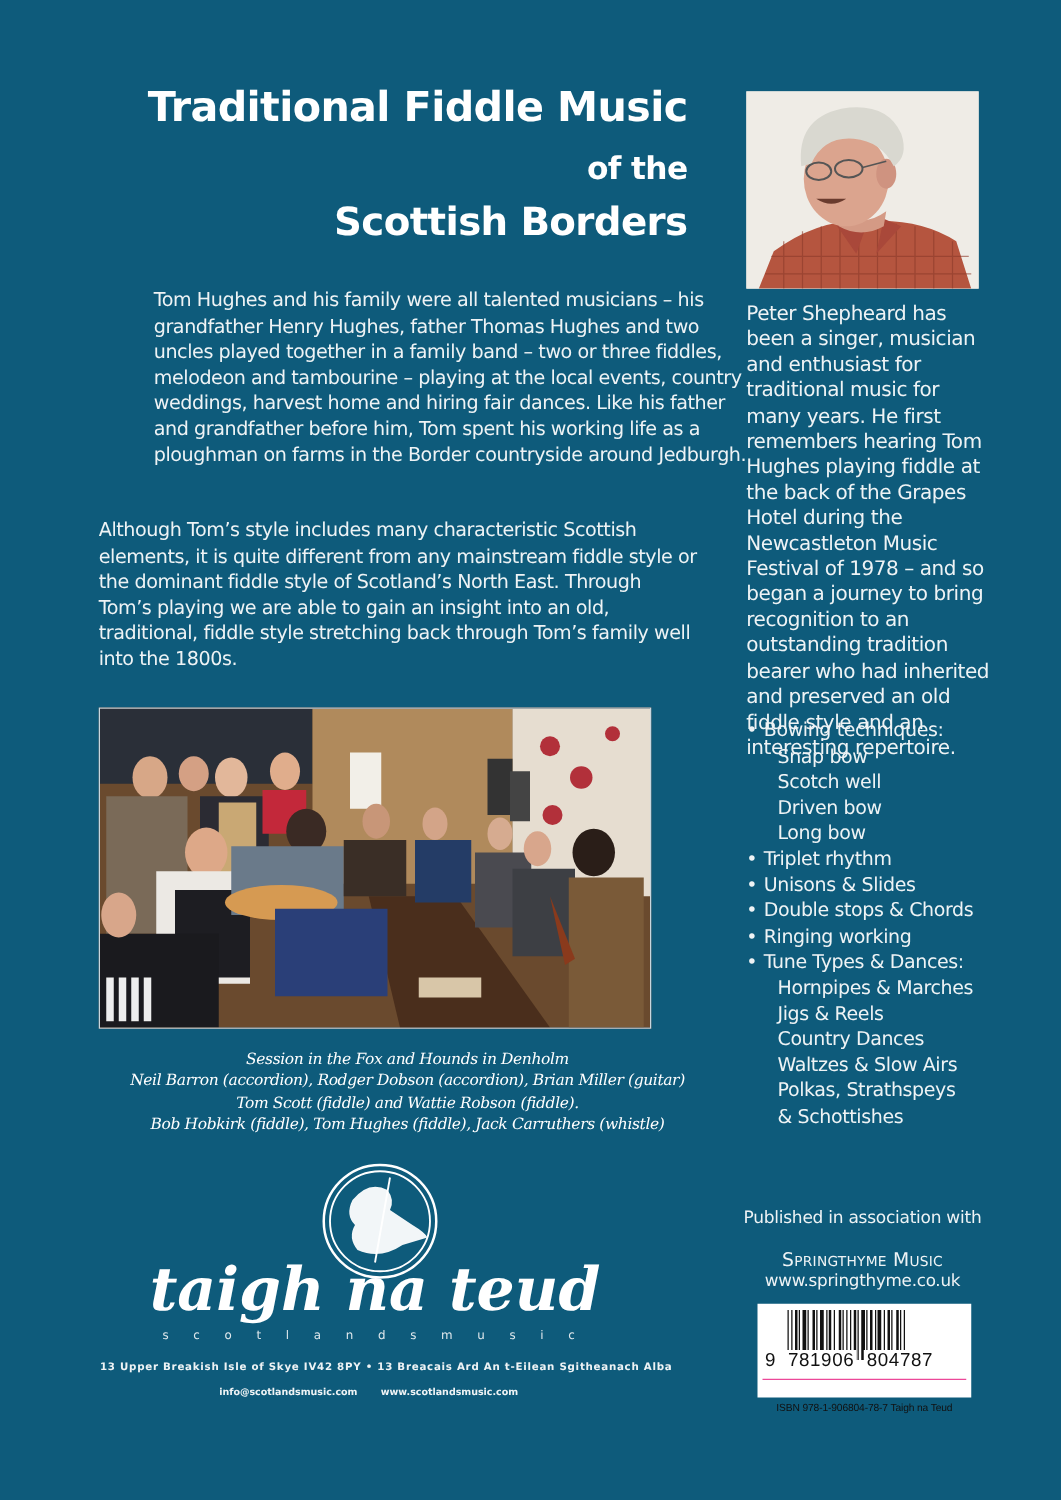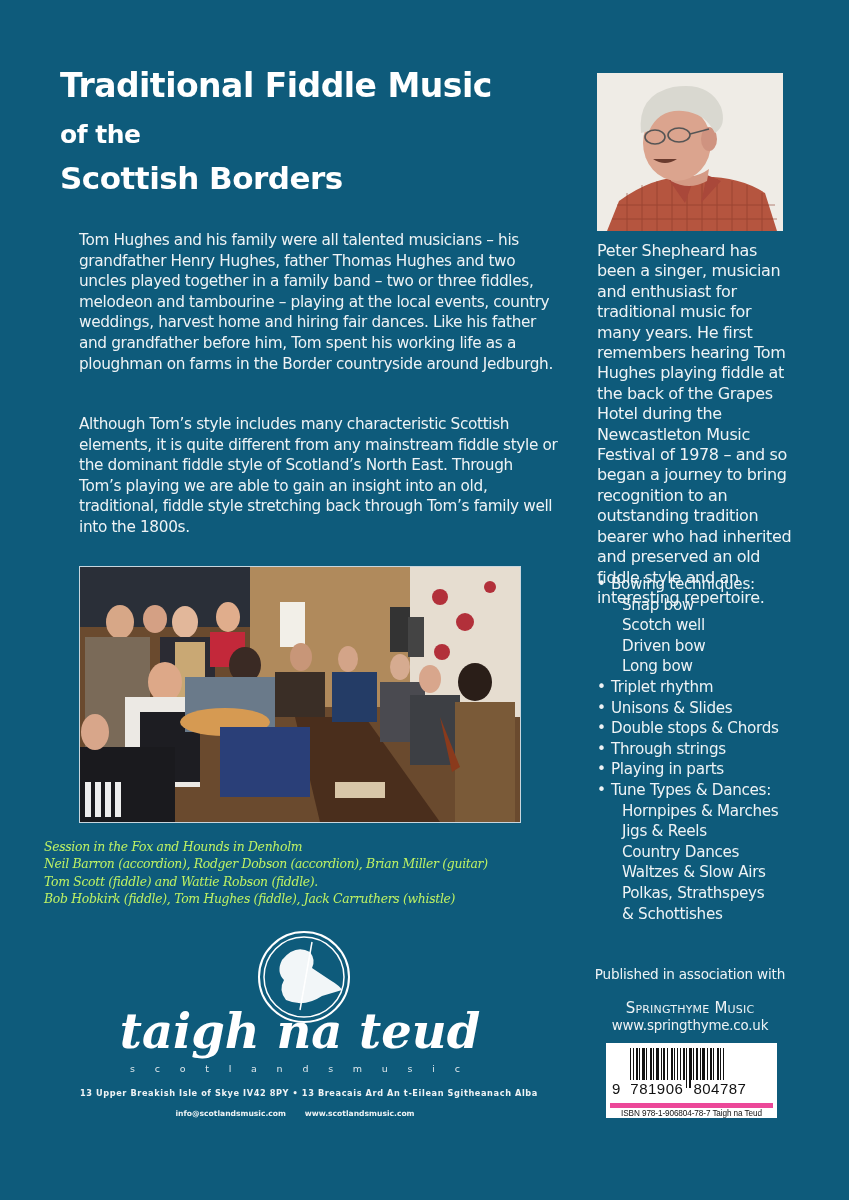--- a/index.html
+++ b/index.html
@@ -5,55 +5,55 @@
   html, body { margin: 0; padding: 0; }
   body {
     width: 849px; height: 1200px;
     background: #0e5b7b;
     color: #eef3f5;
     position: relative;
     overflow: hidden;
     font-family: "DejaVu Sans", sans-serif;
   }
   .title {
-    position: absolute; left: 60px; width: 490px; text-align: left;
+    position: absolute; left: 60px; width: 490px; text-align: right;
     font-family: "DejaVu Sans", sans-serif; font-weight: bold; color: #fff;
     letter-spacing: -0.5px;
   }
   .t1 { top: 66px; font-size: 33px; }
   .t2 { top: 120px; font-size: 25px; }
   .t3 { top: 160px; font-size: 31px; }
 
   .body-text {
     position: absolute; left: 79px; width: 480px;
     font-size: 15.3px; line-height: 20.6px; color: #eef3f5;
     font-family: "DejaVu Sans", sans-serif;
     letter-spacing: -0.35px;
   }
-  .p1 { top: 230px; }
+  .p1 { top: 230px; margin-left: 44px; }
   .p2 { top: 414px; }
 
   .portrait {
     position: absolute; left: 597px; top: 73px; width: 186px; height: 158px;
     background: #efede8; overflow: hidden;
   }
   .bio {
     position: absolute; left: 597px; top: 241px; width: 200px;
     font-size: 16px; line-height: 20.4px; color: #eef3f5;
     letter-spacing: -0.35px;
   }
 
   .photo {
     position: absolute; left: 79px; top: 566px; width: 440px; height: 255px;
     border: 1px solid #c8d6de; overflow: hidden; background: #3a2a1e;
   }
   .caption {
-    position: absolute; left: 44px; top: 838px; width: 500px; 
+    position: absolute; left: 76px; top: 838px; width: 500px; text-align: center;
     font-family: "DejaVu Serif", serif; font-style: italic;
-    font-size: 12.4px; line-height: 17.4px; color: #bef264; letter-spacing: -0.3px;
+    font-size: 12.4px; line-height: 17.4px; color: #ffffff; letter-spacing: -0.3px;
   }
 
   .features {
     position: absolute; left: 597px; top: 574px; width: 230px;
     font-size: 15.2px; line-height: 20.6px; color: #eef3f5;
     letter-spacing: -0.3px; list-style: none; margin: 0; padding: 0;
   }
   .features li { margin: 0; padding: 0; }
   .features .bullet { display: inline-block; width: 14px; }
   .features .sub { padding-left: 25px; }
@@ -98,21 +98,21 @@
   .bars div.tall { height: 45px; }
   .barcode-digits {
     position: absolute; left: 6px; top: 37px; width: 160px;
     font-size: 15px; font-family: "Liberation Sans", sans-serif;
     display: flex; align-items: flex-end;
   }
   .barcode-digits .lead { margin-right: 8px; }
   .barcode-digits .grp { background: #fff; padding: 0 2px; letter-spacing: 0.5px; }
   .isbn-line {
     position: absolute; left: 4px; top: 60px; width: 163px;
-    border-top: 5px solid #ec4899; padding-top: 1px;
+    border-top: 1px solid #ec4899; padding-top: 18px;
     font-size: 8.2px; font-family: "Liberation Sans", sans-serif; text-align: center;
     letter-spacing: -0.1px;
   }
 </style>
 </head>
 <body>
 
 <div class="title t1">Traditional Fiddle Music</div>
 <div class="title t2">of the</div>
 <div class="title t3">Scottish Borders</div>
@@ -226,22 +226,21 @@
 
 <ul class="features">
   <li><span class="bullet">•</span><span>Bowing techniques:</span></li>
   <li class="sub">Snap bow</li>
   <li class="sub">Scotch well</li>
   <li class="sub">Driven bow</li>
   <li class="sub">Long bow</li>
   <li><span class="bullet">•</span><span>Triplet rhythm</span></li>
   <li><span class="bullet">•</span><span>Unisons &amp; Slides</span></li>
   <li><span class="bullet">•</span><span>Double stops &amp; Chords</span></li>
-  <li><span class="bullet">•</span><span>Through strings</span></li>
-  <li><span class="bullet">•</span><span>Playing in parts</span></li>
+  <li><span class="bullet">•</span><span>Ringing working</span></li>
   <li><span class="bullet">•</span><span>Tune Types &amp; Dances:</span></li>
   <li class="sub">Hornpipes &amp; Marches</li>
   <li class="sub">Jigs &amp; Reels</li>
   <li class="sub">Country Dances</li>
   <li class="sub">Waltzes &amp; Slow Airs</li>
   <li class="sub">Polkas, Strathspeys</li>
   <li class="sub">&amp; Schottishes</li>
 </ul>
 
 <div class="logo">

